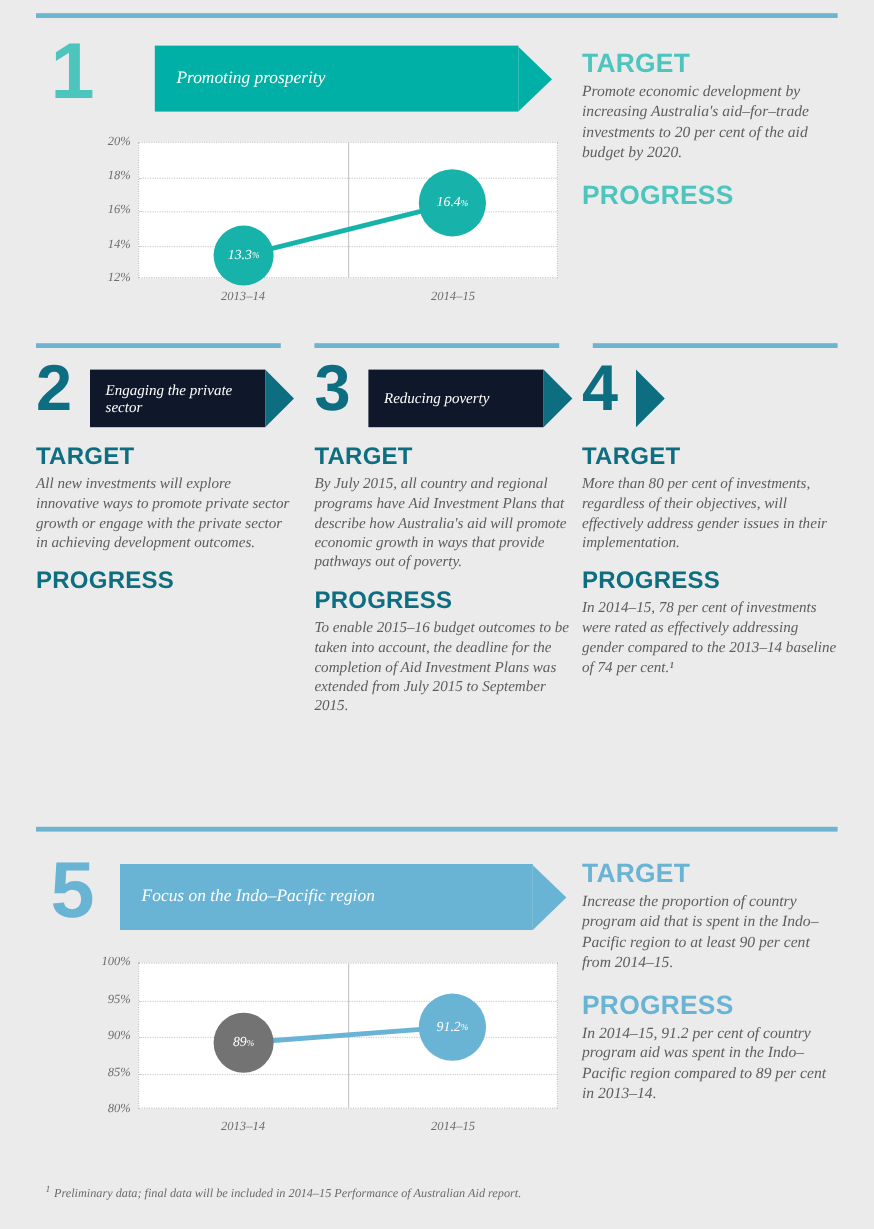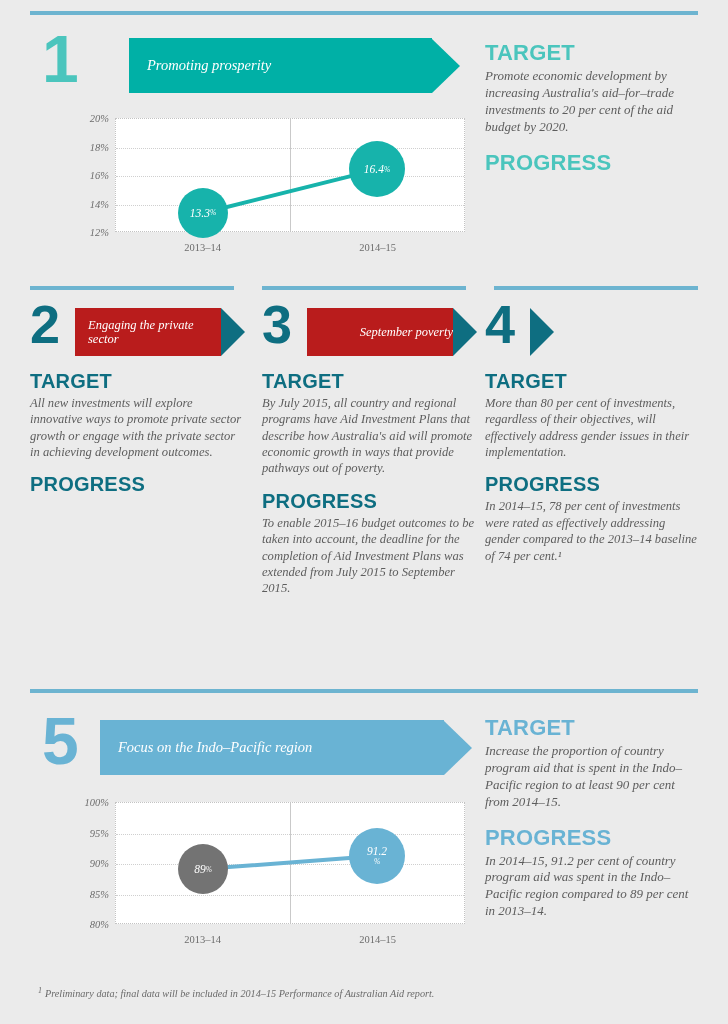--- a/index.html
+++ b/index.html
@@ -87,21 +87,21 @@
   .col .arrow { position: absolute; left: 45px; top: 8px; width: 170px; height: 48px; }
   .col .arrow-tip { border-top-width: 24px; border-bottom-width: 24px;
                     border-left-width: 24px; }
   .col .arrow-label { font-size: 12.5px; padding-left: 13px; }
   .col .heads { padding-top: 70px; }
   .col .hdr { font-size: 20px; }
   .col .body-txt { font-size: 12.6px; margin-top: 2px; }
   .col .hdr.second { margin-top: 13px; }
 
   #sec2 .numeral, #sec3 .numeral, #sec4 .numeral { color: #0e6e81; }
-  #sec2 .arrow-body, #sec3 .arrow-body, #sec4 .arrow-body { background: #b91c1c; justify-content: flex-end; }
+  #sec2 .arrow-body, #sec3 .arrow-body, #sec4 .arrow-body { background: #0f172a; }
   #sec2 .arrow-tip, #sec3 .arrow-tip, #sec4 .arrow-tip { border-left-color: #0e6e81; }
   #sec2 .hdr, #sec3 .hdr, #sec4 .hdr { color: #0e6e81; }
 
   
   #sec5 { position: absolute; left: 30px; top: 712px; width: 668px; }
   #sec5 .numeral { position: absolute; left: 12px; top: 2px; font-size: 66px; color: #69b3d4; }
   #sec5 .arrow { position: absolute; left: 70px; top: 8px; width: 372px; height: 55px; }
   #sec5 .arrow-body { background: #69b3d4; }
   #sec5 .arrow-tip { border-top-width: 27.5px; border-bottom-width: 27.5px;
                      border-left-width: 28px; border-left-color: #69b3d4; }
@@ -141,21 +141,21 @@
   }
   .vdiv {
     position: absolute; top: 0; bottom: 0; width: 0;
     border-left: 1px solid #c9c9c9;
   }
   .xlabels {
     position: absolute; left: 40px; right: 0; bottom: 0; height: 24px;
   }
   .xlabel {
     position: absolute; transform: translateX(-50%);
-    font-size: 10.5px; color: #6d6d6d;
+    font-style: italic; font-size: 10.5px; color: #6d6d6d;
     top: 8px; white-space: nowrap;
   }
   .marker {
     position: absolute; border-radius: 50%;
     transform: translate(-50%, -50%);
     display: flex; align-items: center; justify-content: center;
     color: #ffffff; font-style: italic;
   }
   .marker .val { font-size: 11.5px; }
   .marker .pct { font-size: 7.5px; vertical-align: super; }
@@ -235,21 +235,21 @@
       <div class="hdr">TARGET</div>
       <div class="body-txt">All new investments will explore innovative ways to promote private sector growth or engage with the private sector in achieving development outcomes.</div>
       <div class="hdr second">PROGRESS</div>
     </div>
   </div>
 
   <div class="col" id="sec3">
     <div class="numeral">3</div>
     <div class="arrow">
       <div class="arrow-body">
-        <div class="arrow-label">September poverty</div>
+        <div class="arrow-label">Reducing poverty</div>
       </div>
       <div class="arrow-tip"></div>
     </div>
     <div class="heads">
       <div class="hdr">TARGET</div>
       <div class="body-txt">By July 2015, all country and regional programs have Aid Investment Plans that describe how Australia's aid will promote economic growth in ways that provide pathways out of poverty.</div>
       <div class="hdr second">PROGRESS</div>
       <div class="body-txt">To enable 2015–16 budget outcomes to be taken into account, the deadline for the completion of Aid Investment Plans was extended from July 2015 to September 2015.</div>
     </div>
   </div>
@@ -289,21 +289,21 @@
           <div class="plot">
             <div class="gridline" style="top: 91.5px;"></div>
             <div class="gridline" style="top: 61px;"></div>
             <div class="gridline" style="top: 30.5px;"></div>
             <div class="vdiv" style="left: 50%;"></div>
             <div class="connector" style="left: 87px; top: 64px; width: 174.5px; background: rgb(105, 179, 212); transform: rotate(-4.33827deg);"></div>
             <div class="marker" style="width: 50px; height: 50px; background: #737373; left: 87px; top: 66px;">
               <span class="val">89</span>
               <span class="pct">%</span>
             </div>
-            <div class="marker" style="width: 56px; height: 56px; background: rgb(105, 179, 212); left: 261px; top: 52.8px; flex-direction: column;">
+            <div class="marker" style="width: 56px; height: 56px; background: rgb(105, 179, 212); left: 261px; top: 52.8px;">
               <span class="val">91.2</span>
               <span class="pct">%</span>
             </div>
           </div>
           <div class="xlabels">
             <div class="xlabel" style="left: 25%;">2013–14</div>
             <div class="xlabel" style="left: 75%;">2014–15</div>
           </div>
         </div>
       </div>

